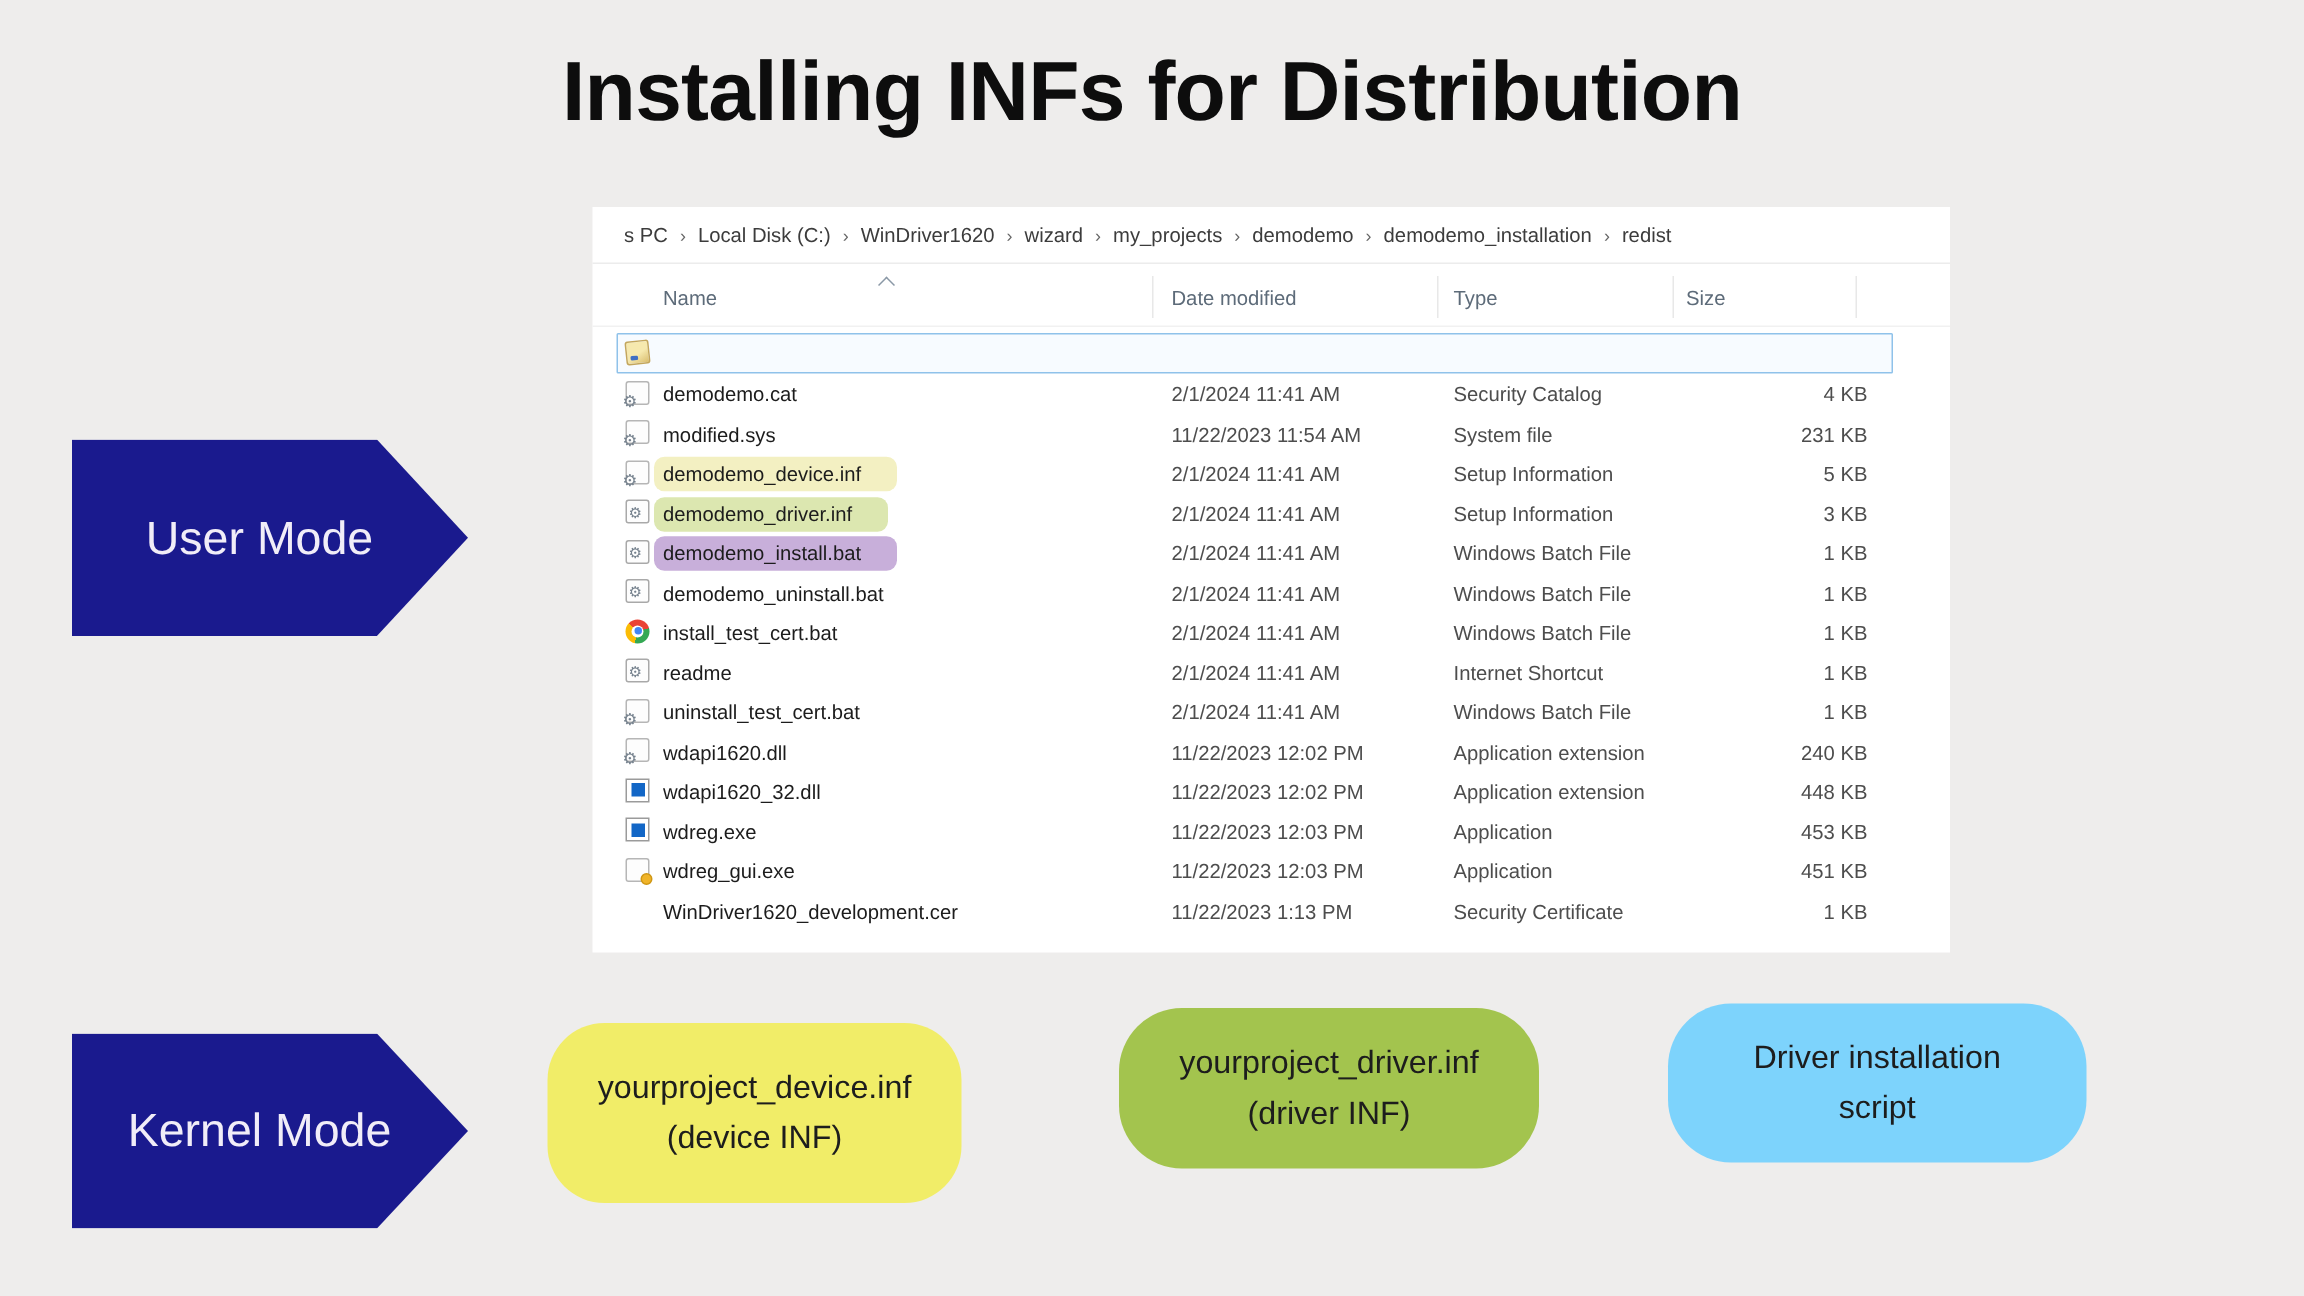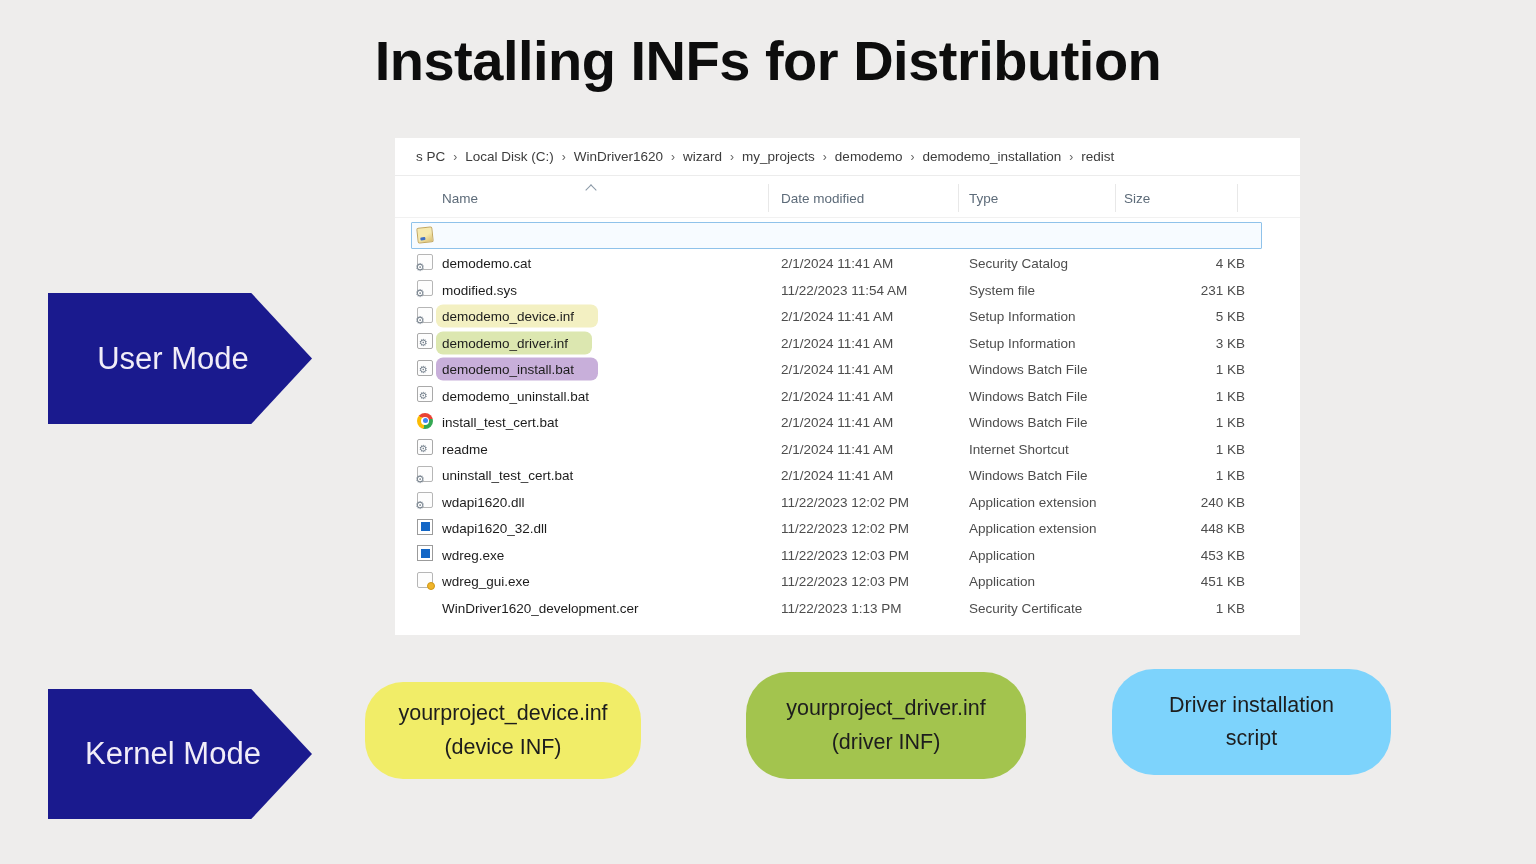--- a/index.html
+++ b/index.html
@@ -88,21 +88,21 @@
   }
   .arrow-user   { left:48px; top:293px; height:131px; }
   .arrow-kernel { left:48px; top:651px; height:130px;margin-top:38px; }
 
   
   .pill {
     position:absolute; display:flex; flex-direction:column;
     align-items:center; justify-content:center;
     color:#1d1d1d; font-size:21.5px; line-height:1.55; text-align:center;
   }
-  .pill-device { left:365px; top:682px; width:276px; height:97px;  border-radius:38px; }
+  .pill-device { left:365px; top:682px; width:276px; height:120px;  border-radius:38px; }
   .pill-driver { left:746px; top:672px; width:280px; height:107px; border-radius:42px; }
   .pill-script { left:1112px; top:669px; width:279px; height:106px; border-radius:42px; }
 </style>
 </head>
 <body>
 
 <div class="slide-title">Installing INFs for Distribution</div>
 
 <div class="explorer">
   <div class="crumbbar">

